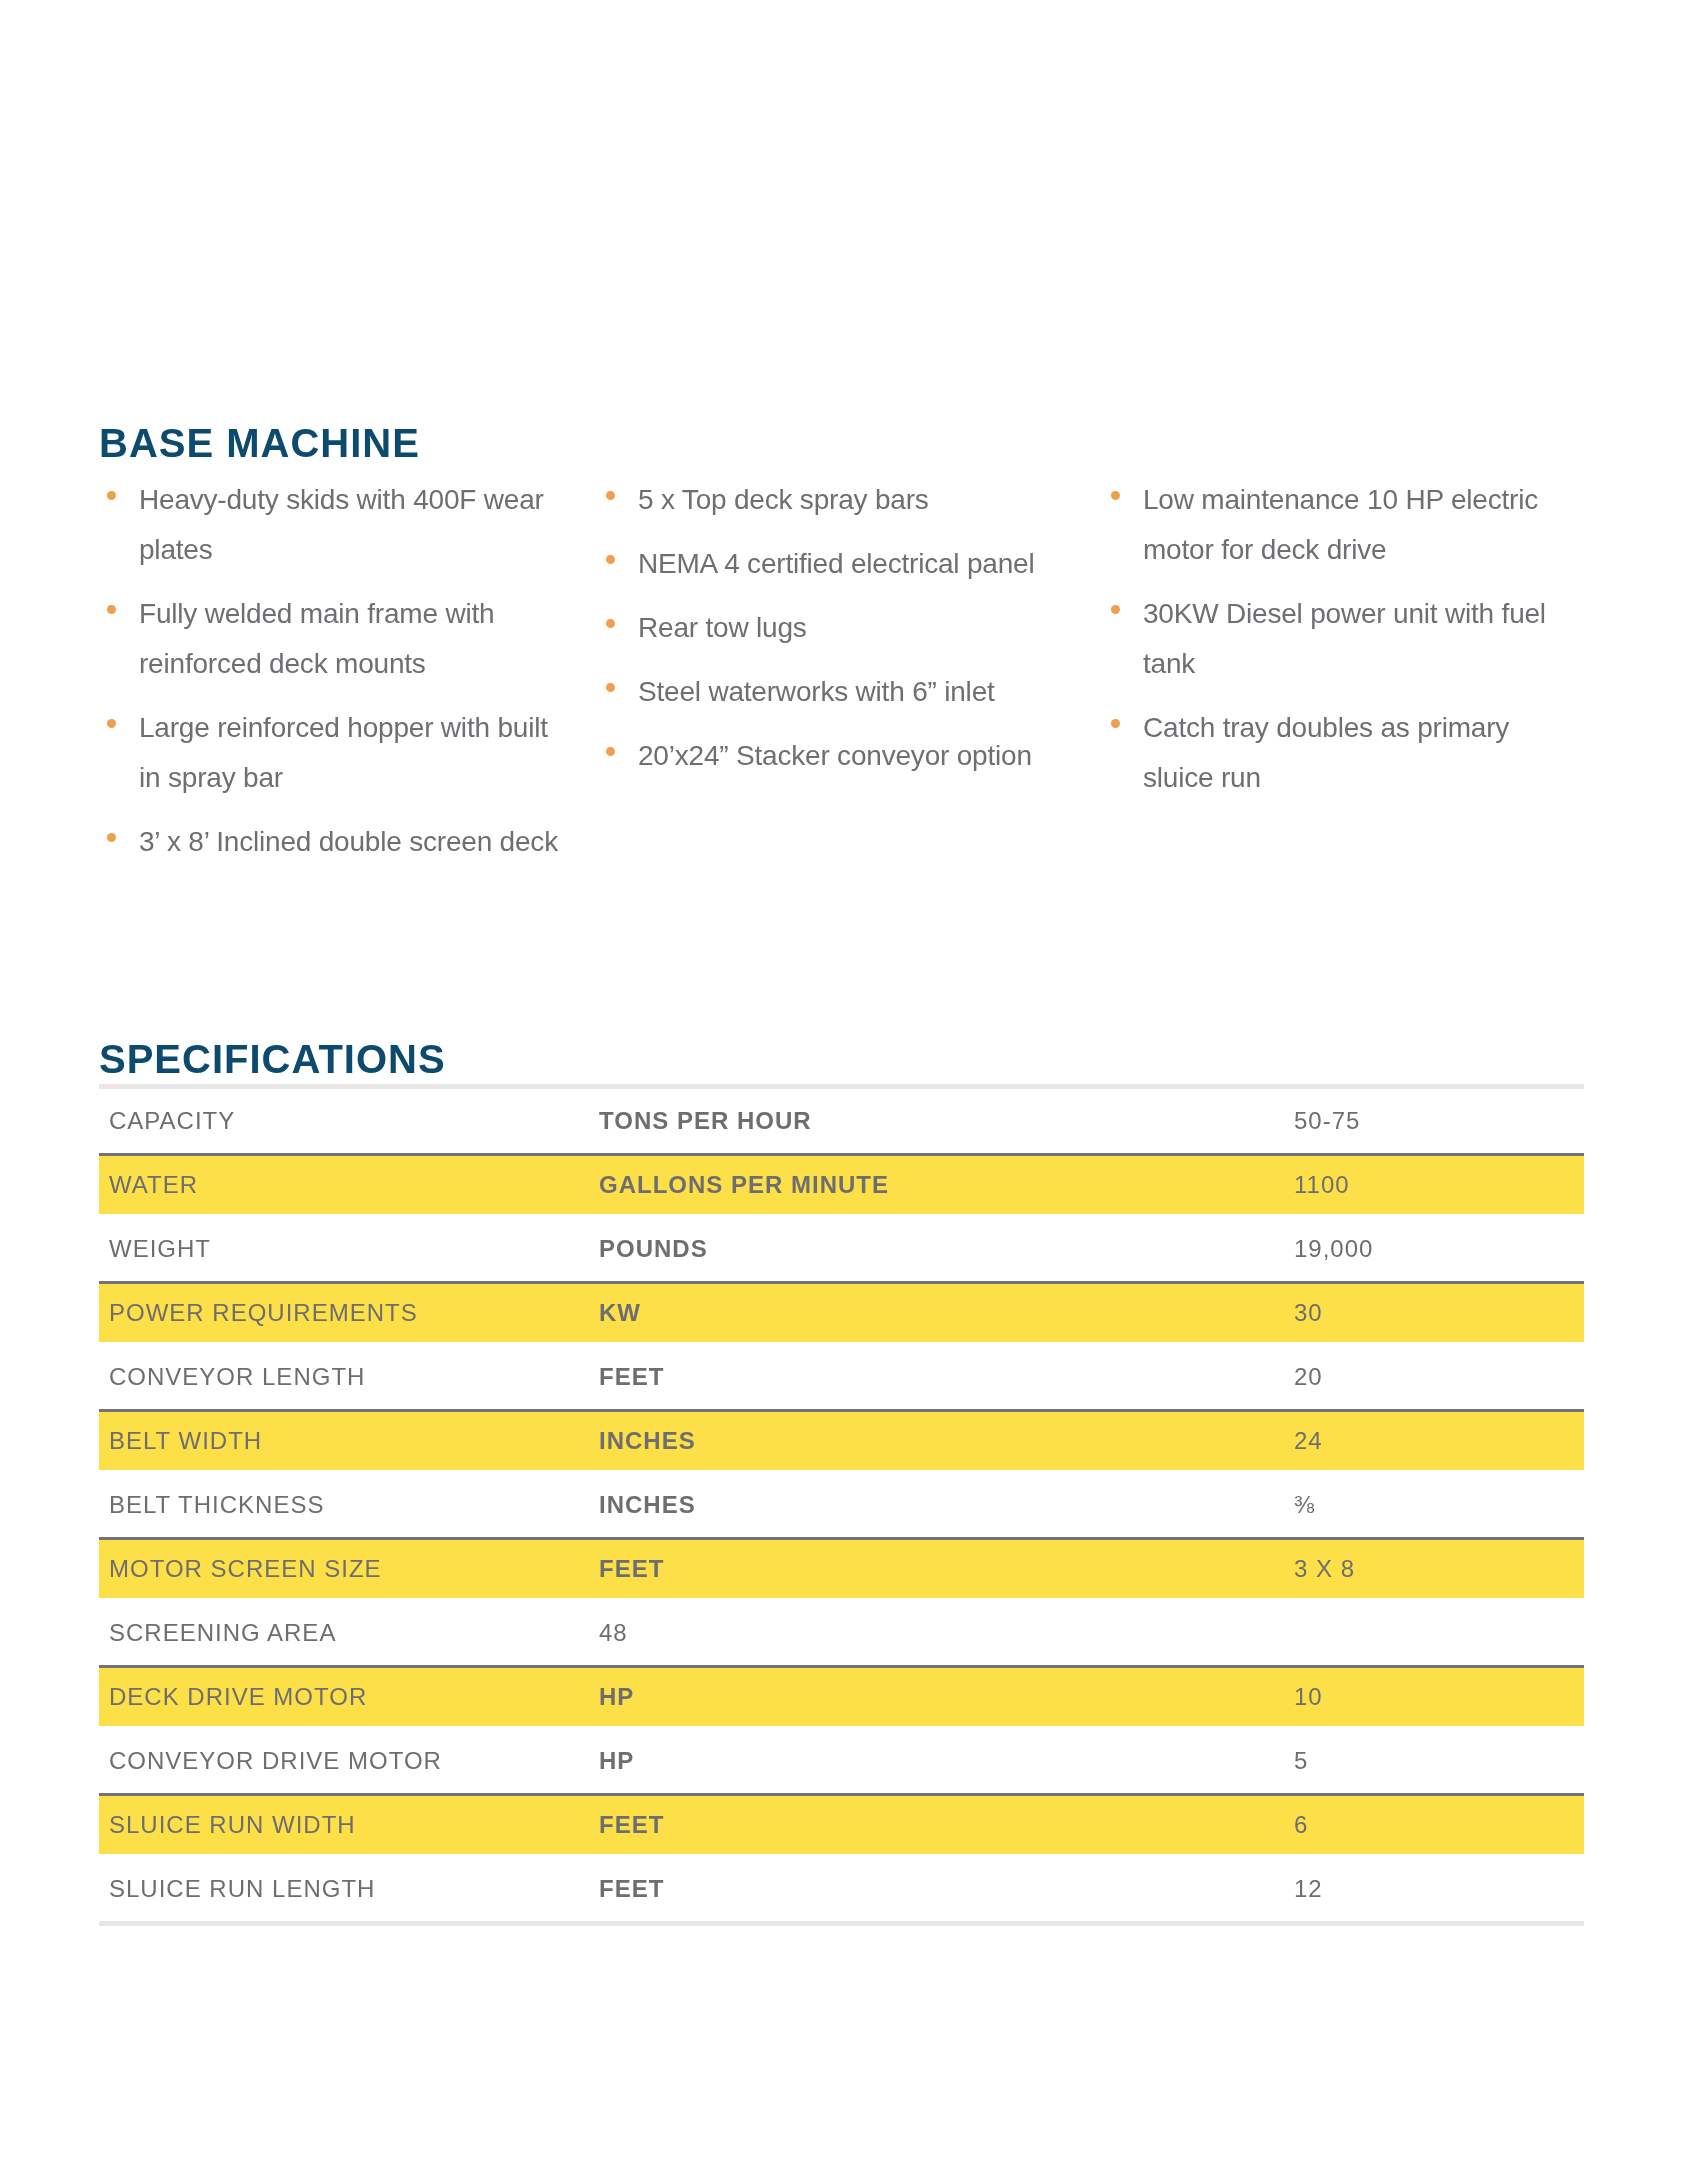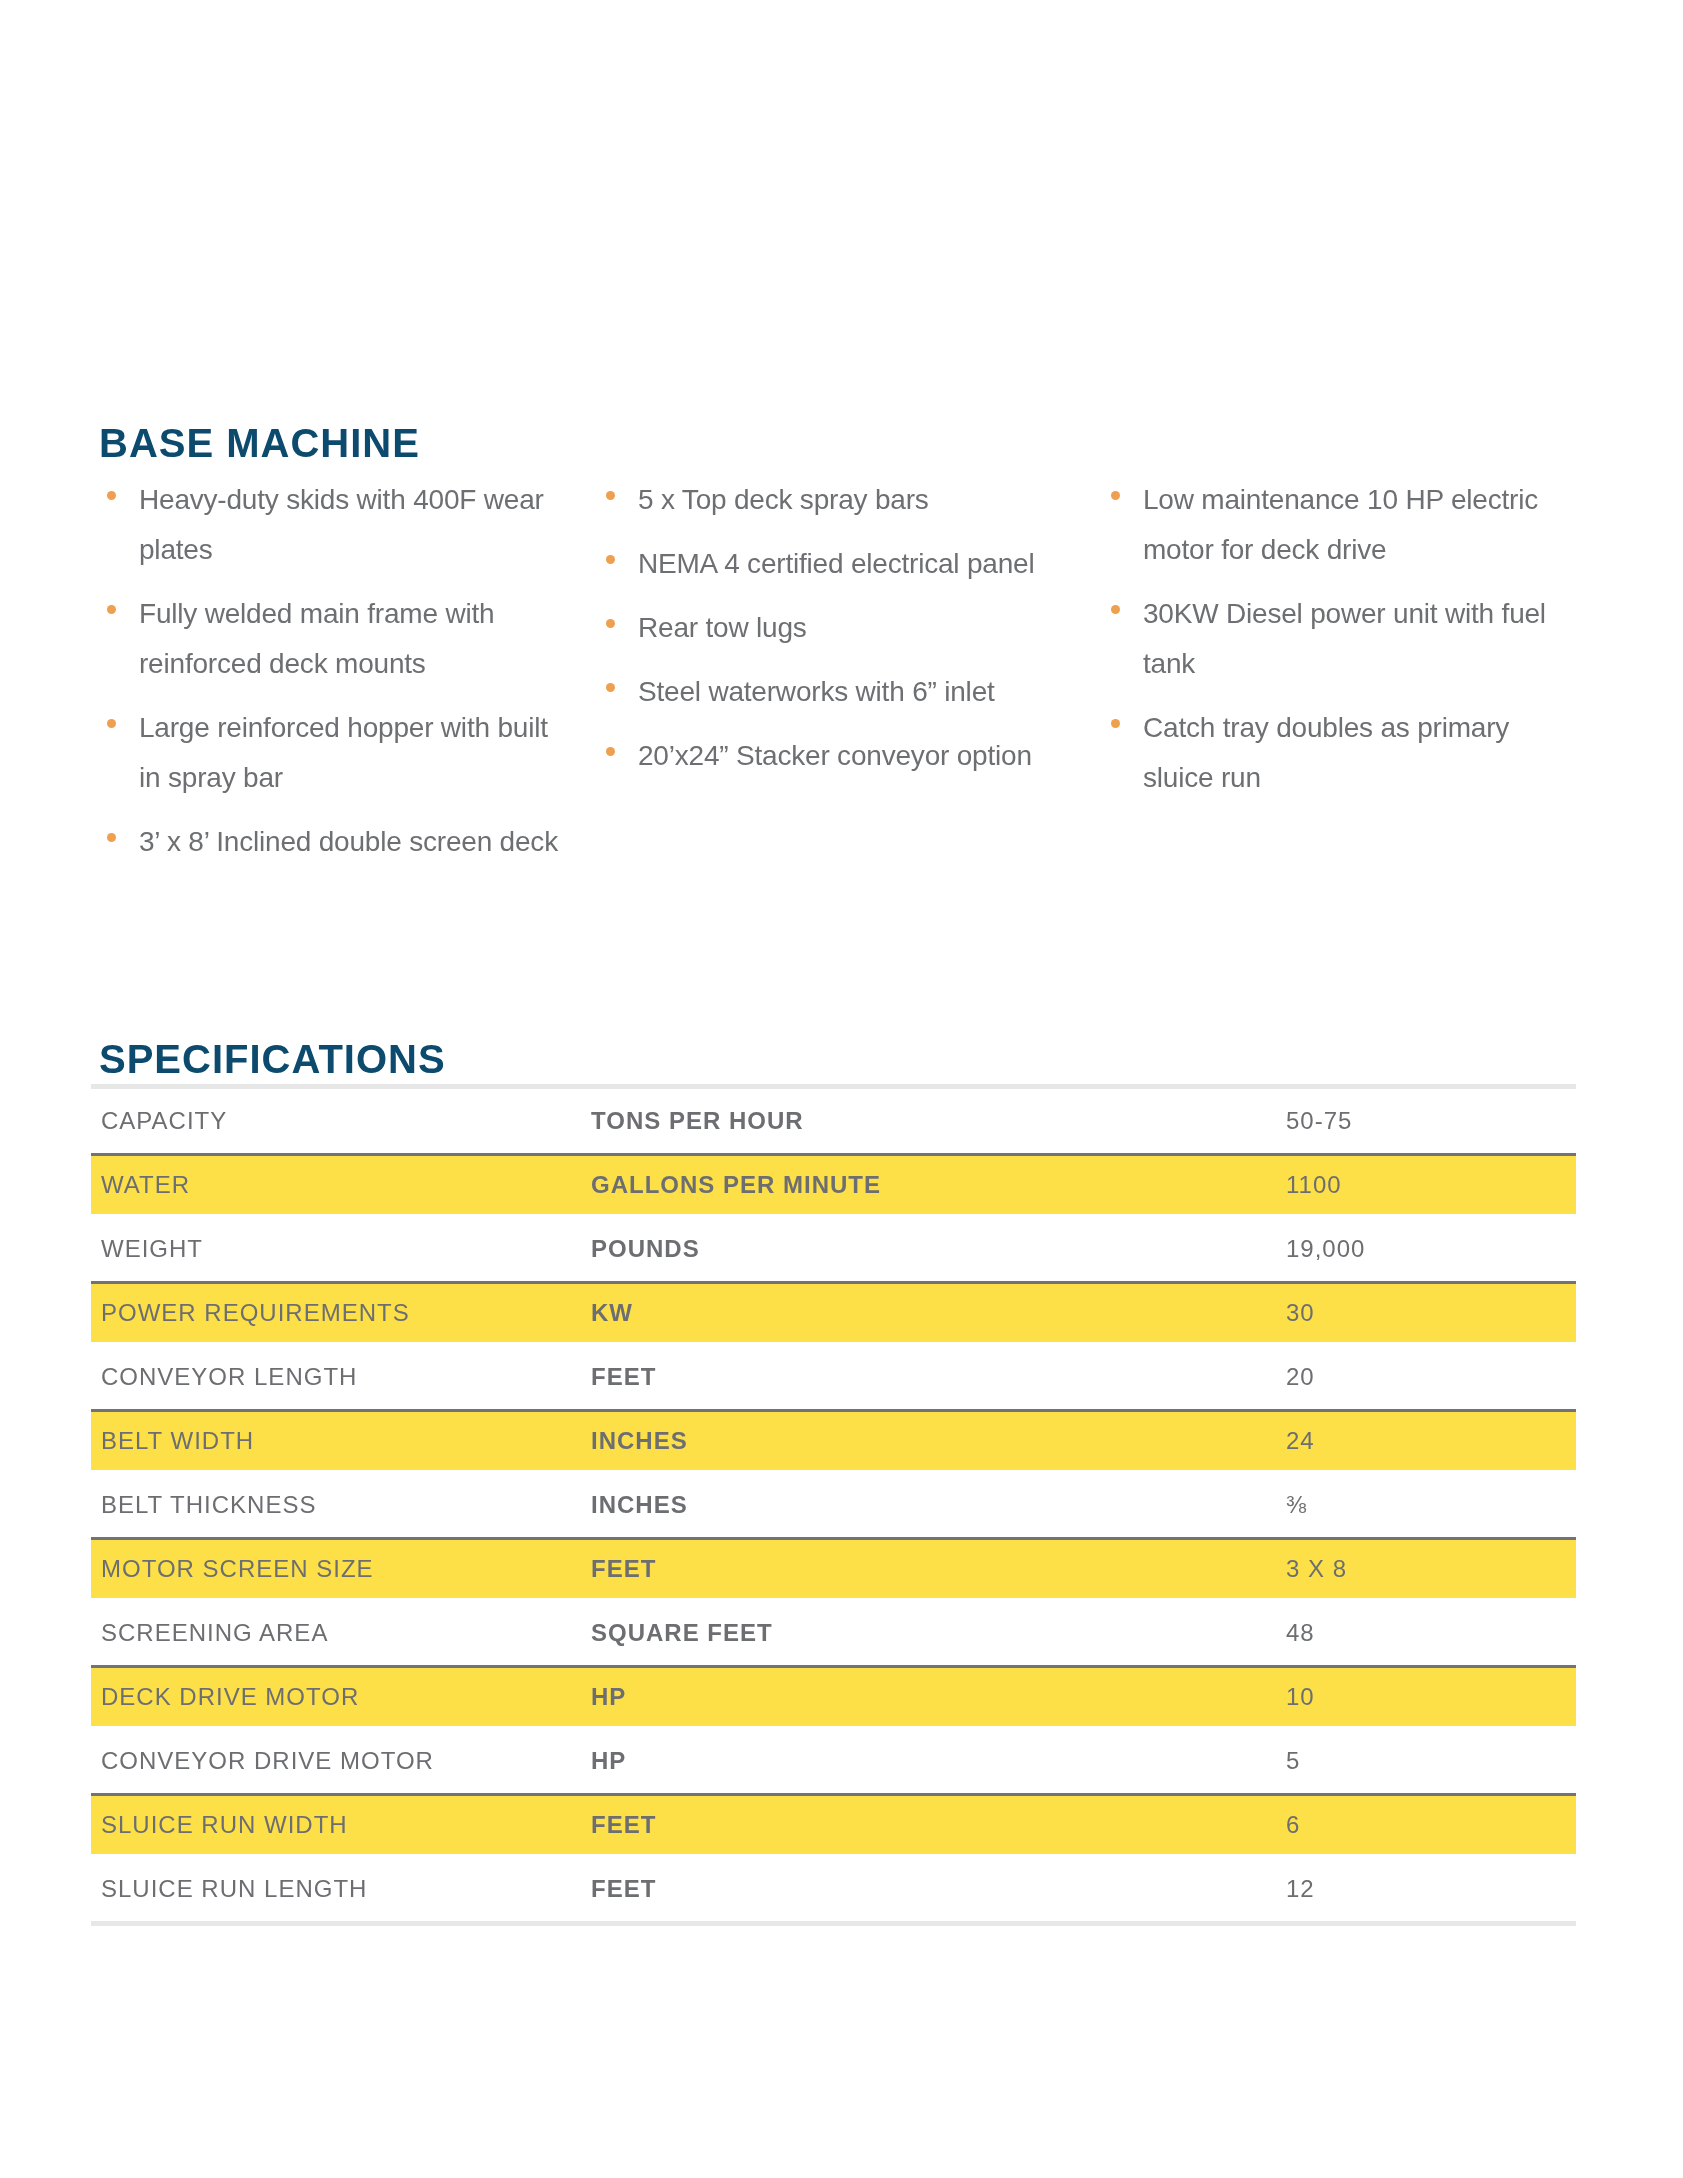--- a/index.html
+++ b/index.html
@@ -47,21 +47,21 @@
     left: 8px;
     top: 16px;
     width: 9px;
     height: 9px;
     border-radius: 50%;
     background: #EFA04E;
   }
 
   .spec-table {
     position: absolute;
-    left: 91px;
+    left: 99px;
     top: 1084px;
     width: 1485px;
     border-top: 5px solid #E7E7E7;
     border-bottom: 5px solid #E7E7E7;
   }
   .spec-row {
     box-sizing: border-box;
     height: 64px;
     display: flex;
     align-items: center;
@@ -181,21 +181,20 @@
       <span class="spec-unit">INCHES</span>
       <span class="spec-value">⅜</span>
     </div>
     <div class="spec-row stripe">
       <span class="spec-label">MOTOR SCREEN SIZE</span>
       <span class="spec-unit">FEET</span>
       <span class="spec-value">3 X 8</span>
     </div>
     <div class="spec-row">
       <span class="spec-label">SCREENING AREA</span>
-      <span class="spec-unit">SQUARE FEET</span>
       <span class="spec-value">48</span>
     </div>
     <div class="spec-row stripe">
       <span class="spec-label">DECK DRIVE MOTOR</span>
       <span class="spec-unit">HP</span>
       <span class="spec-value">10</span>
     </div>
     <div class="spec-row">
       <span class="spec-label">CONVEYOR DRIVE MOTOR</span>
       <span class="spec-unit">HP</span>

